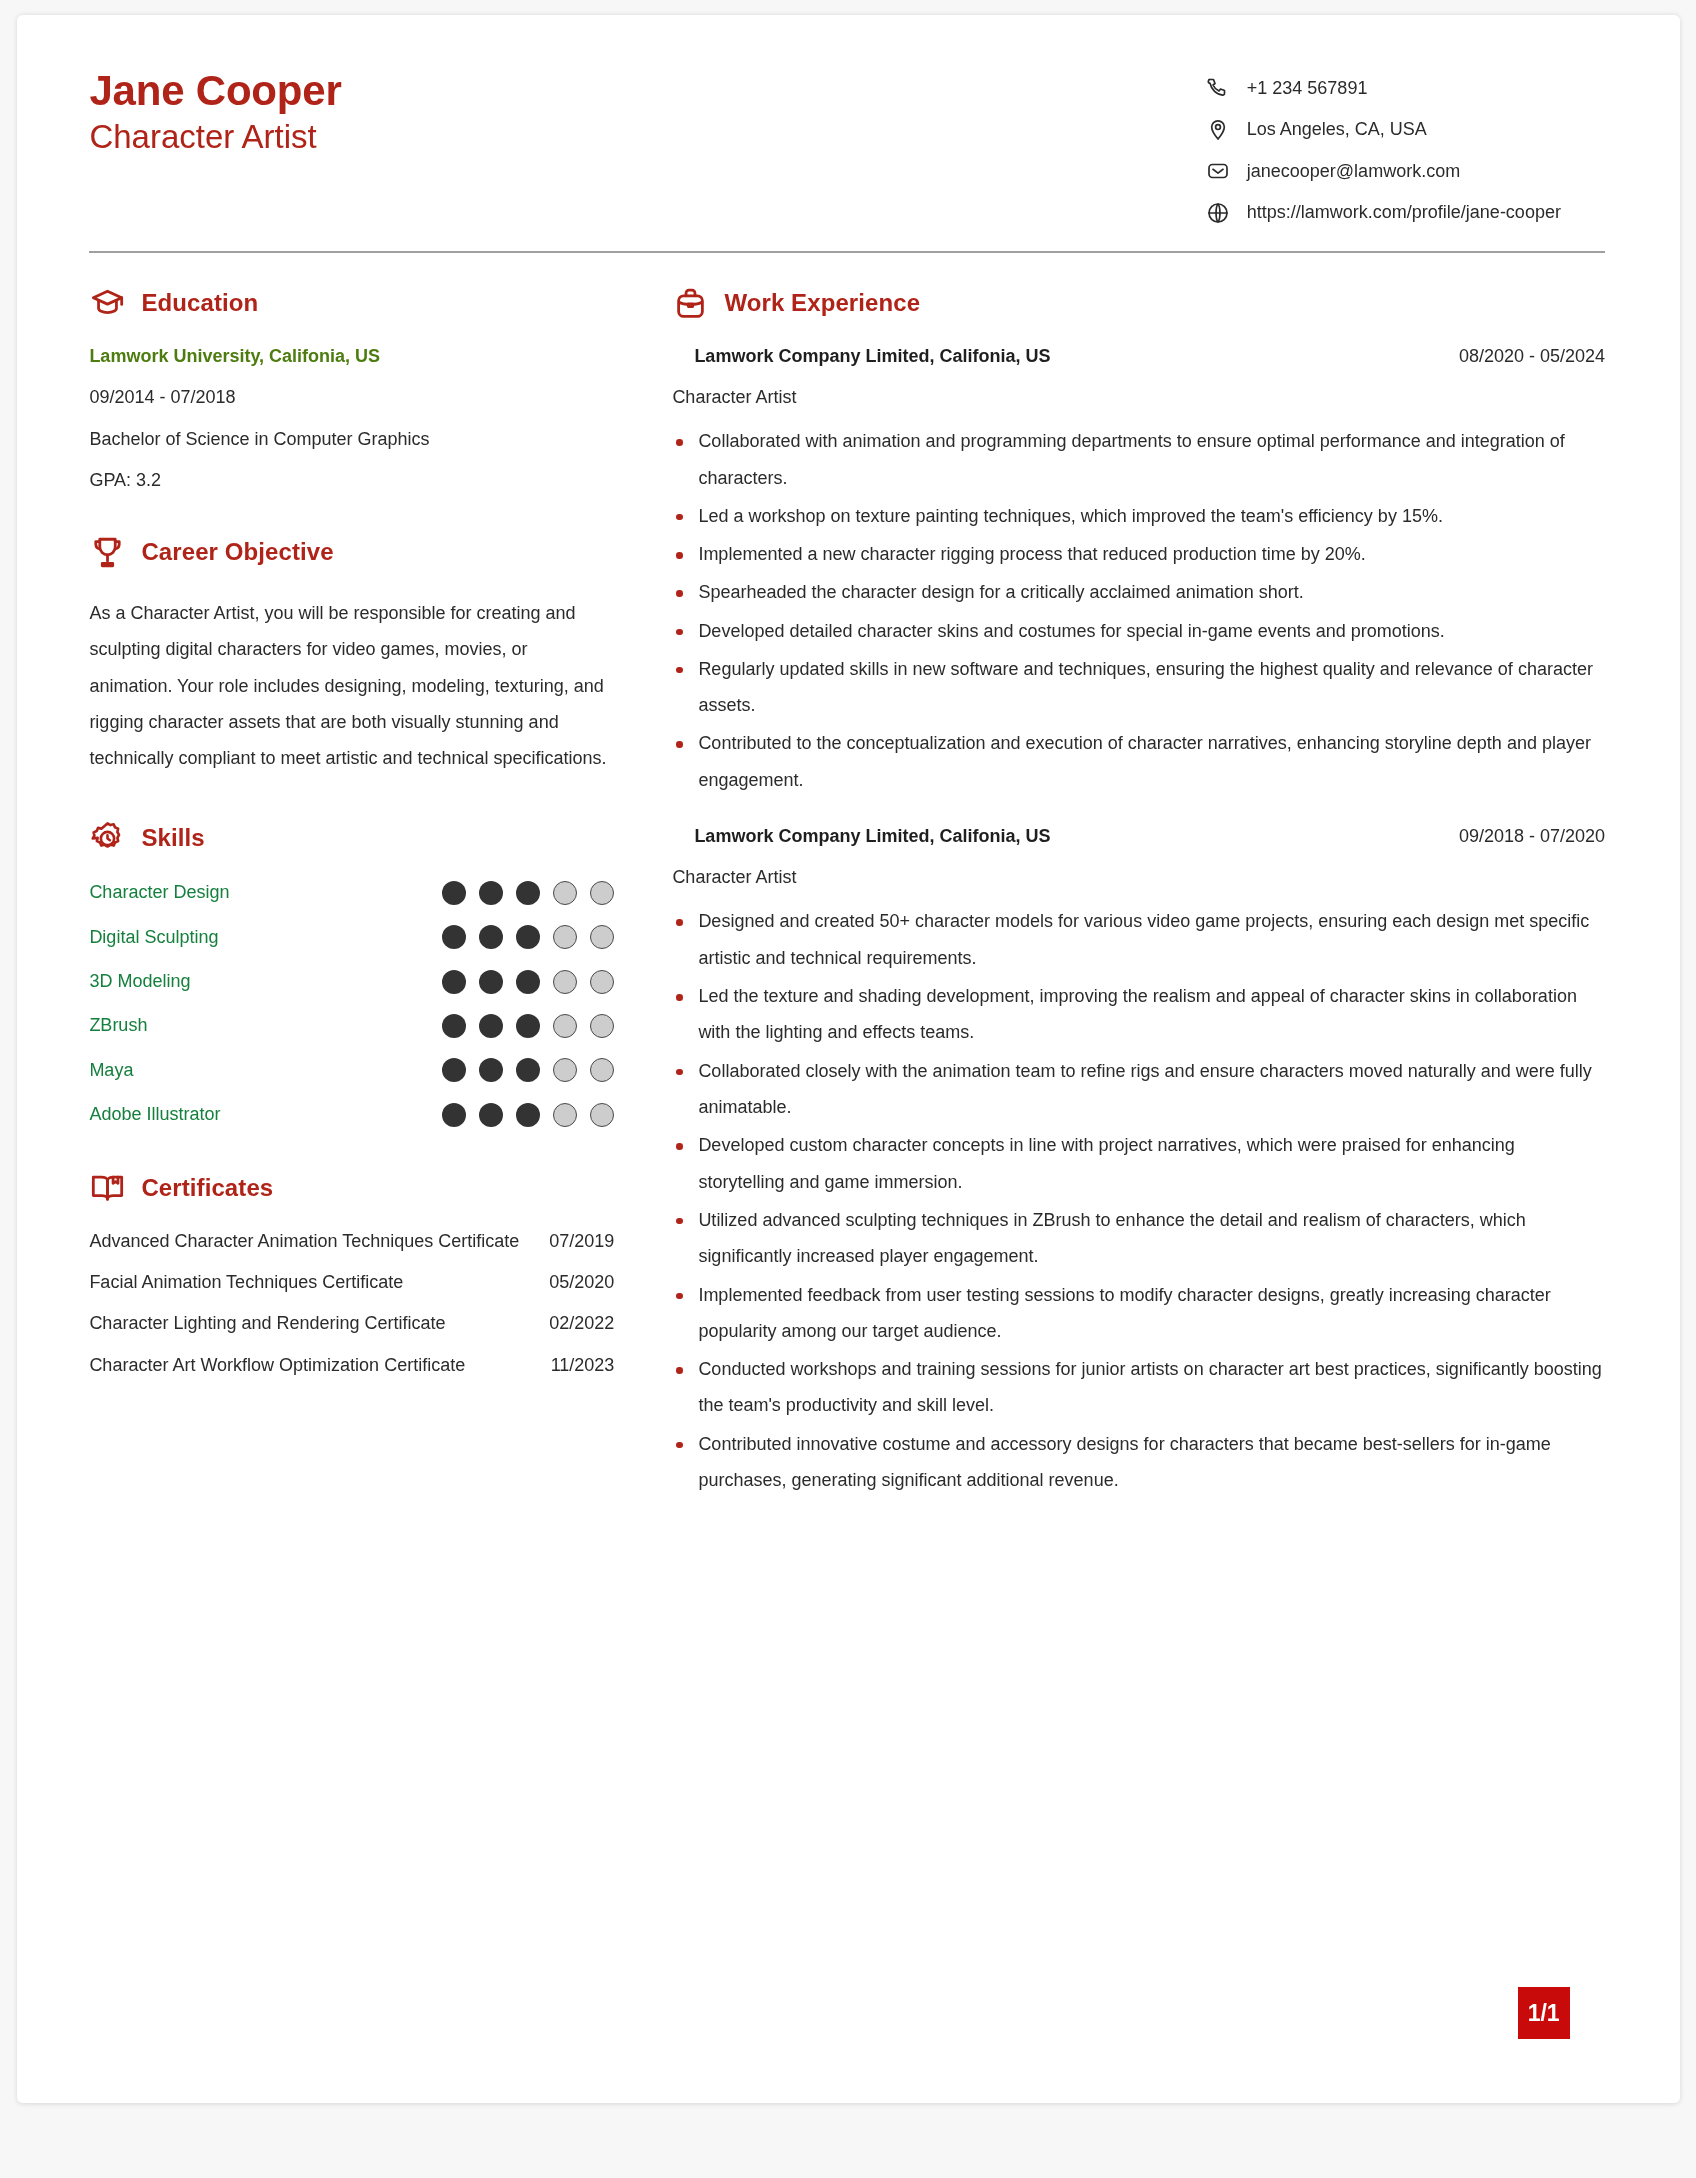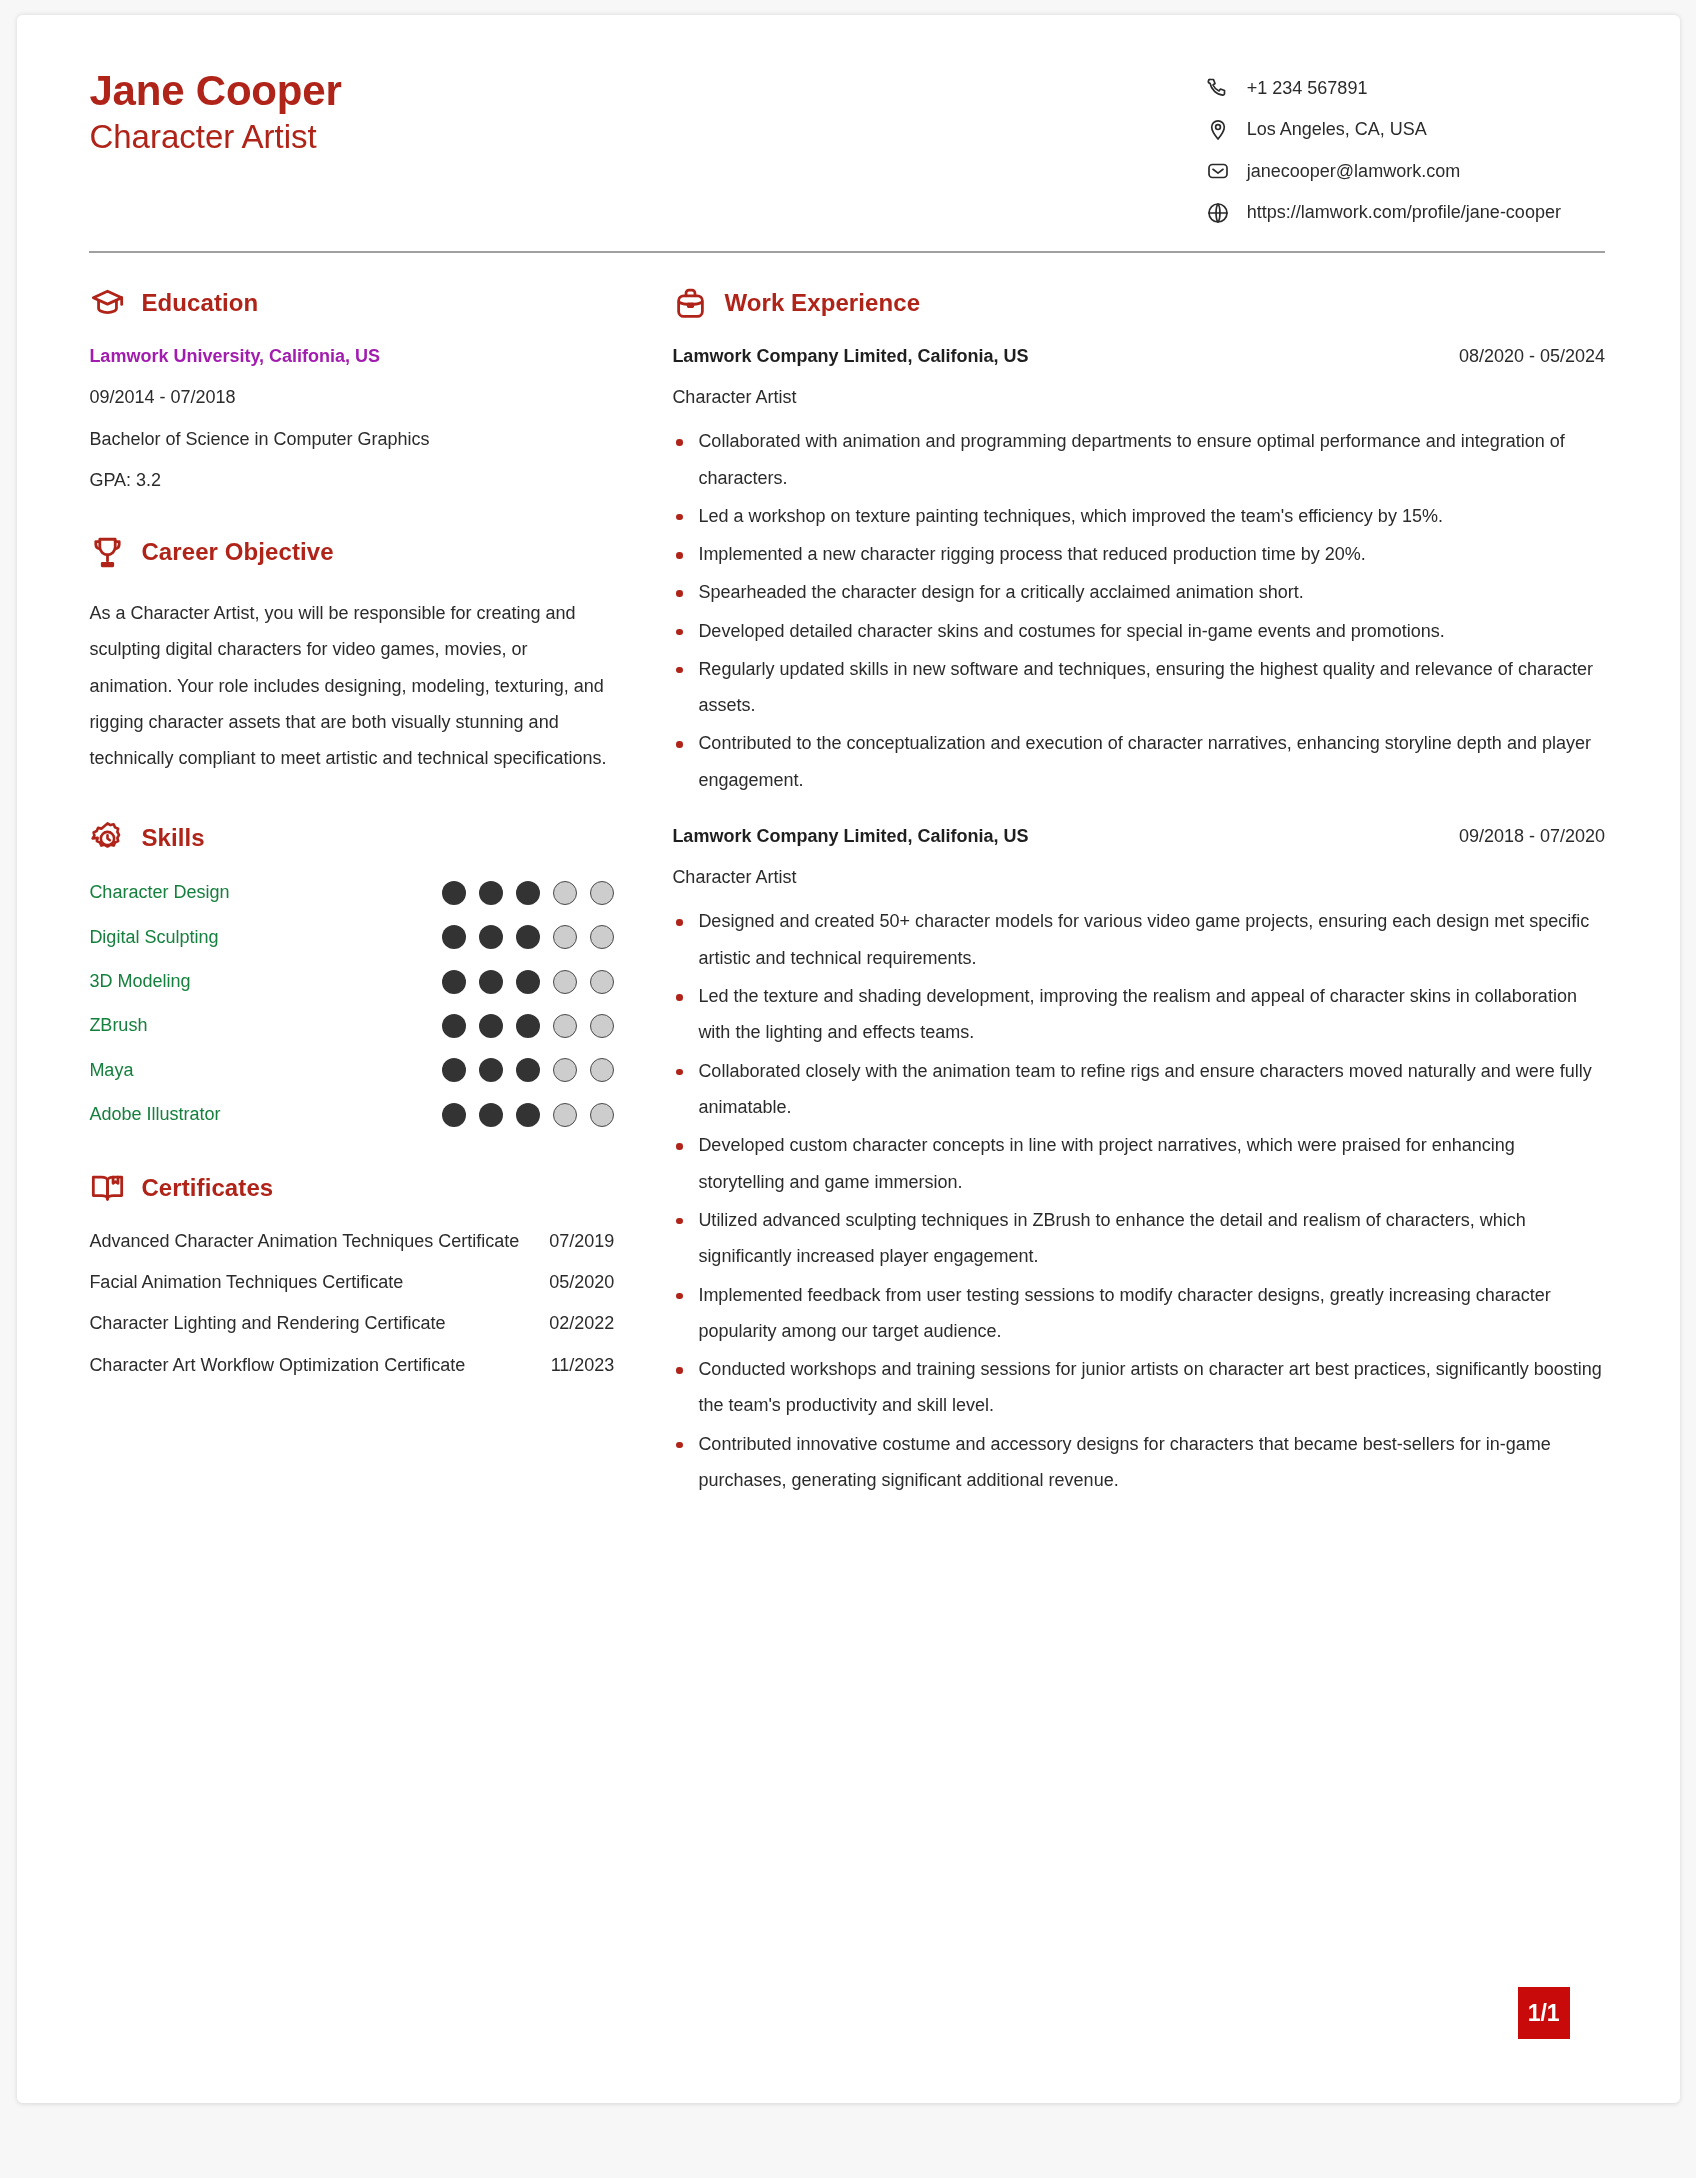--- a/index.html
+++ b/index.html
@@ -100,21 +100,21 @@
   .section-title {
     color: #B02318;
     font-size: 24px;
     font-weight: bold;
     letter-spacing: 0.1px;
   }
 
   .org {
     font-size: 18px;
     font-weight: bold;
-    color: #a21caf;
+    color: #4d7c0f;
     margin-bottom: 20.4px;
   }
   .plain {
     font-size: 18px;
     color: #2b2b2b;
     margin-bottom: 20.4px;
   }
   .objective {
     font-size: 18px;
     color: #2b2b2b;
@@ -151,20 +151,21 @@
   .cert-name { flex: 1 1 auto; }
   .cert-date { flex: 0 0 auto; white-space: nowrap; }
 
   
   .job { margin-bottom: 28px; }
   .job-head {
     display: flex;
     align-items: baseline;
     justify-content: space-between;
     margin-bottom: 20.4px;
+    margin-left: 22px;
   }
   .job-org { font-size: 18px; font-weight: bold; color: #1f1f1f; }
   .job-date { font-size: 18px; color: #2b2b2b; white-space: nowrap; }
   .job-title { font-size: 18px; color: #2b2b2b; margin-bottom: 15px; }
   ul.bullets { list-style: none; margin: 0; padding: 0; }
   ul.bullets li {
     position: relative;
     padding-left: 26px;
     font-size: 18px;
     color: #2b2b2b;

